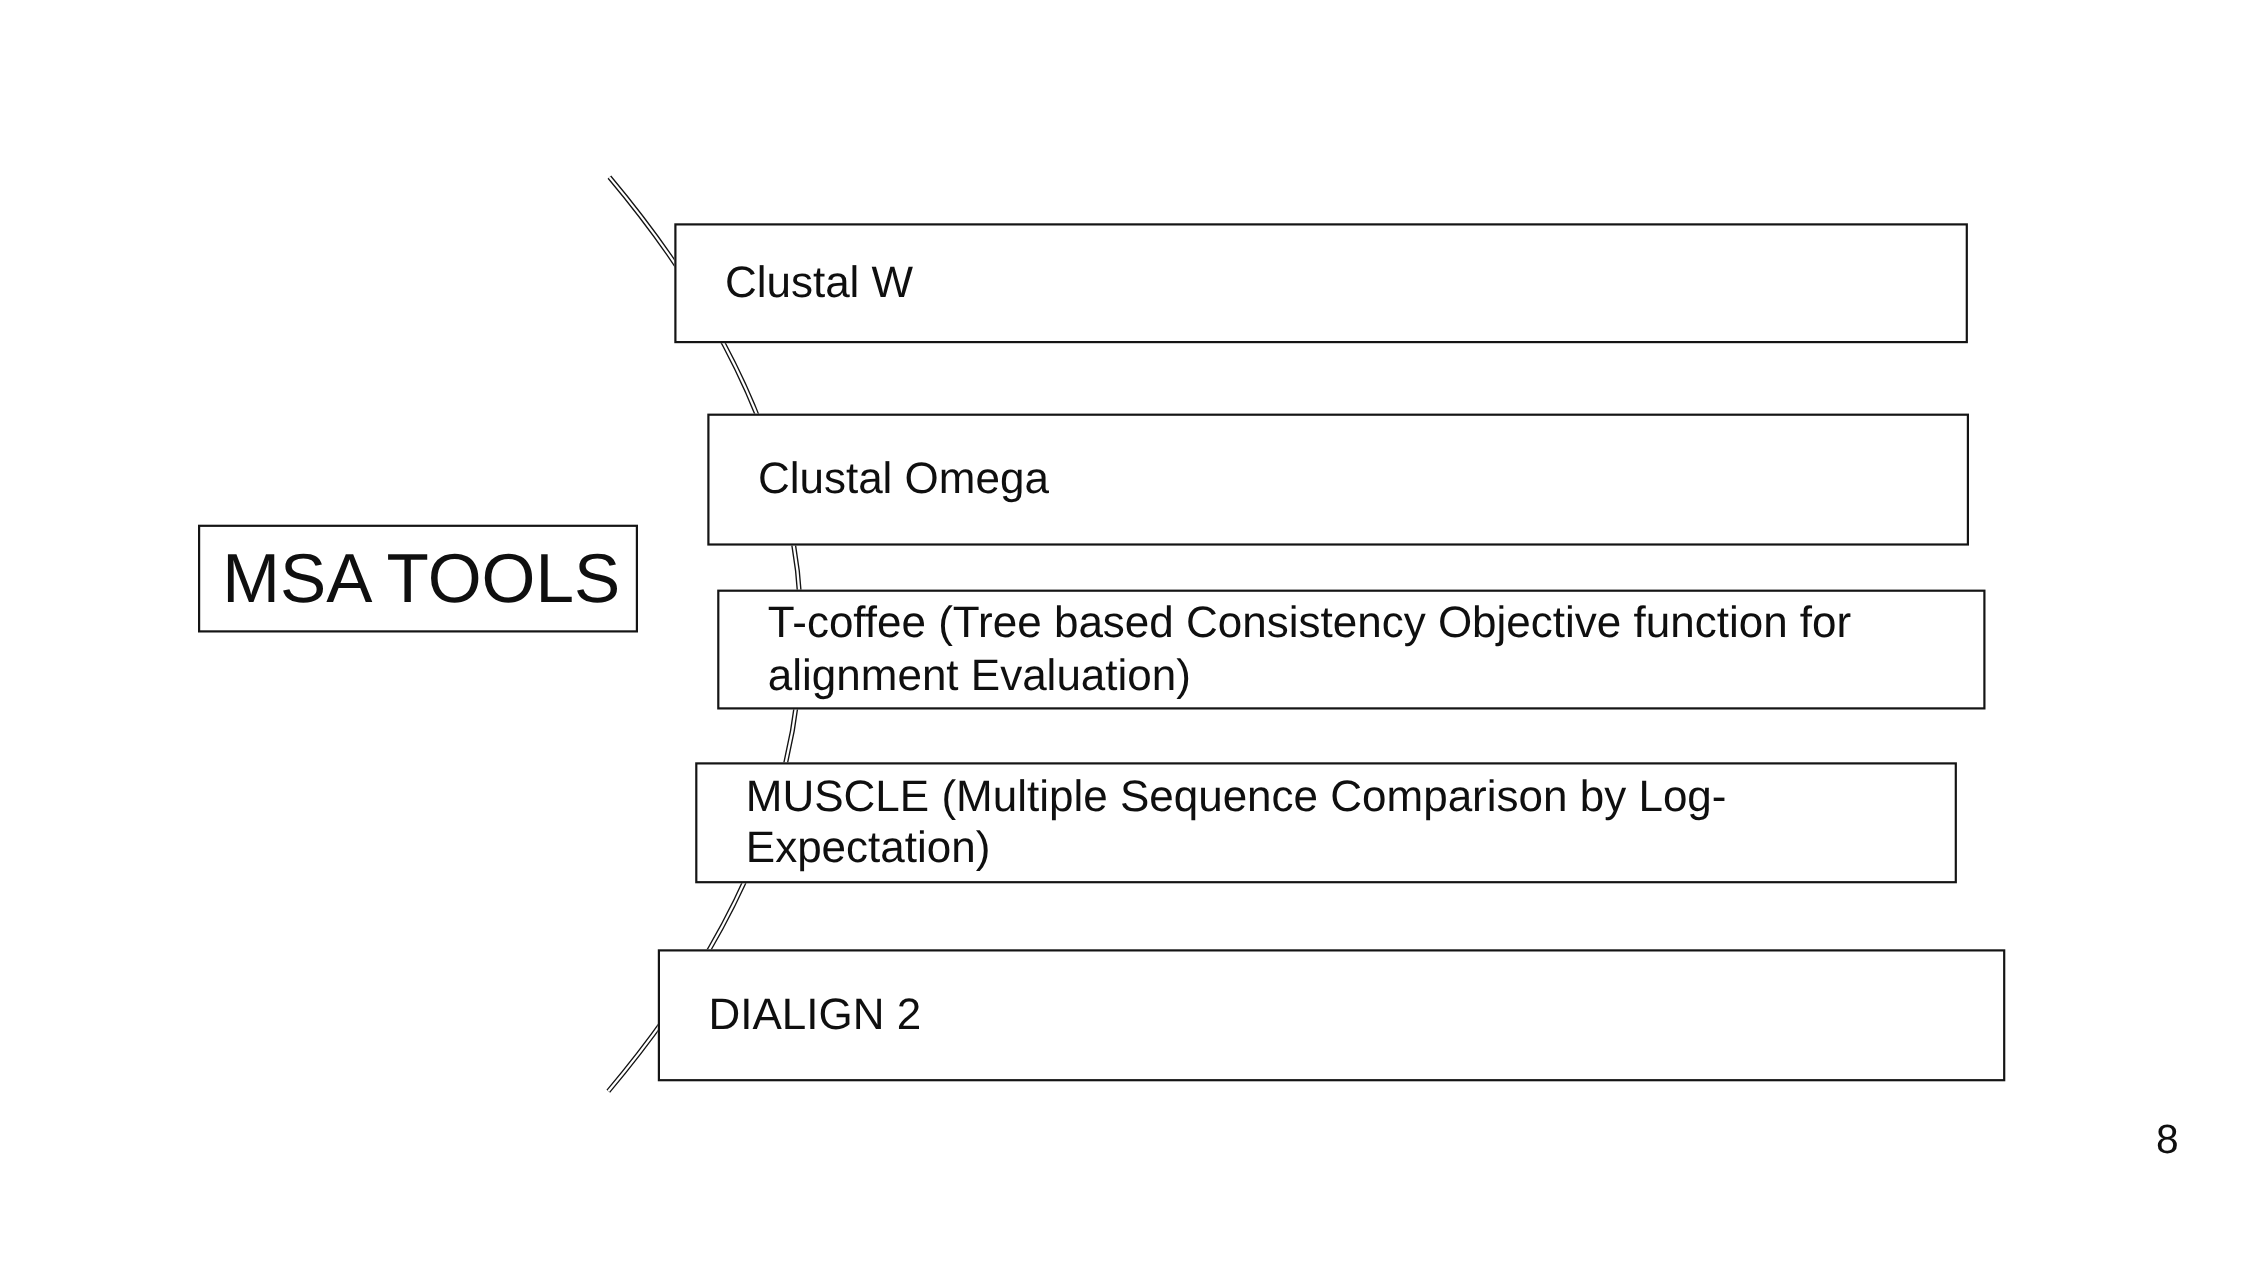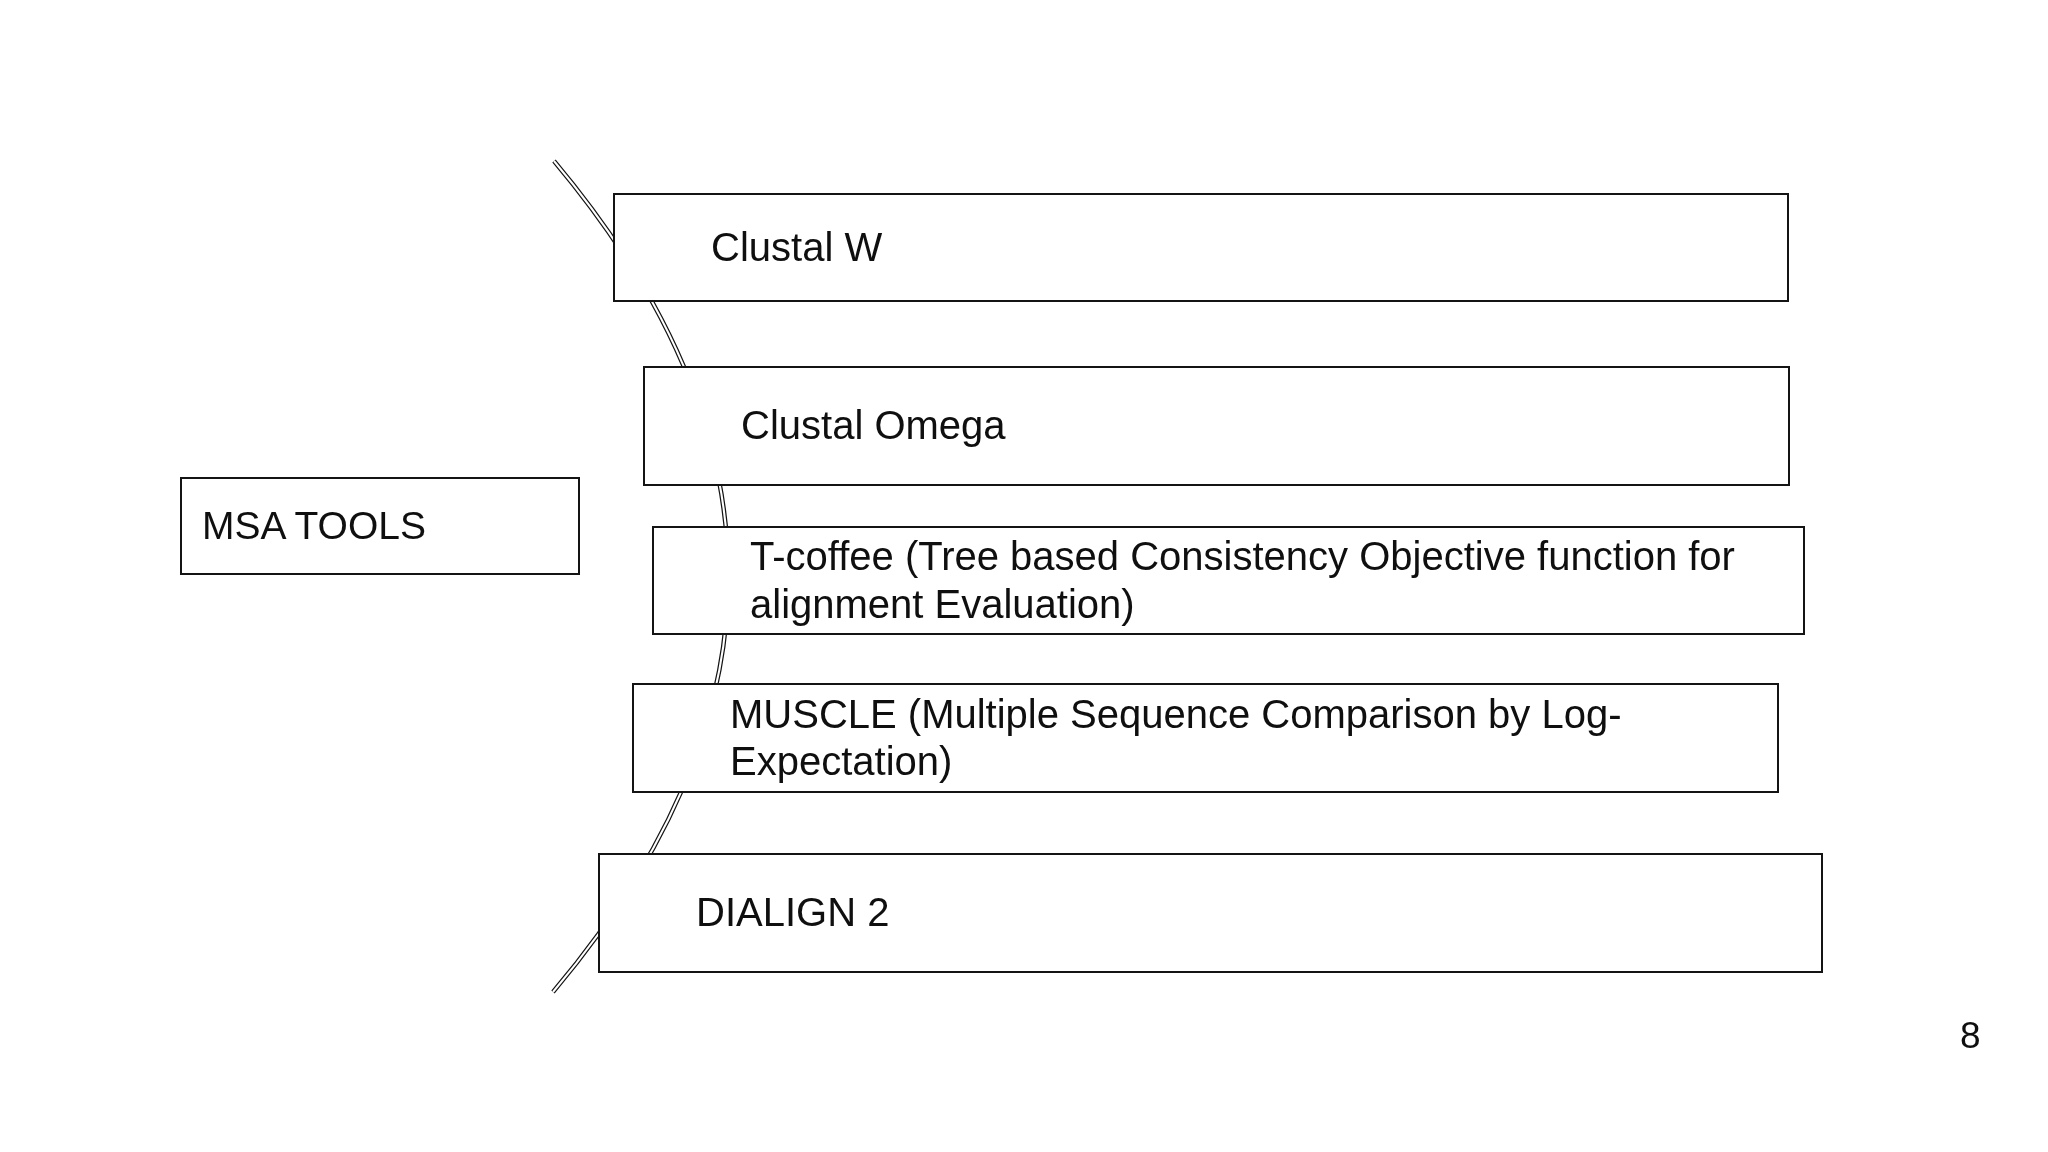--- a/index.html
+++ b/index.html
@@ -25,33 +25,34 @@
   .box {
     position: absolute;
     z-index: 2;
     box-sizing: border-box;
     background: #ffffff;
     border: 2.5px solid #141414;
     display: flex;
     align-items: center;
   }
   .tool-box {
-    padding-left: 96px;
+    padding-left: 44px;
+    margin-top: 10px;
   }
   .tool-label {
     font-size: 40px;
     line-height: 1.18;
     white-space: pre-line;
     color: #0f0f0f;
   }
   .title-box {
     padding-left: 20px;
   }
   .title-label {
-    font-size: 39px;
+    font-size: 63px;
     color: #0f0f0f;
   }
   .page-number {
     position: absolute;
     z-index: 2;
     left: 1960px;
     top: 1015px;
     font-size: 37px;
     color: #0f0f0f;
   }

